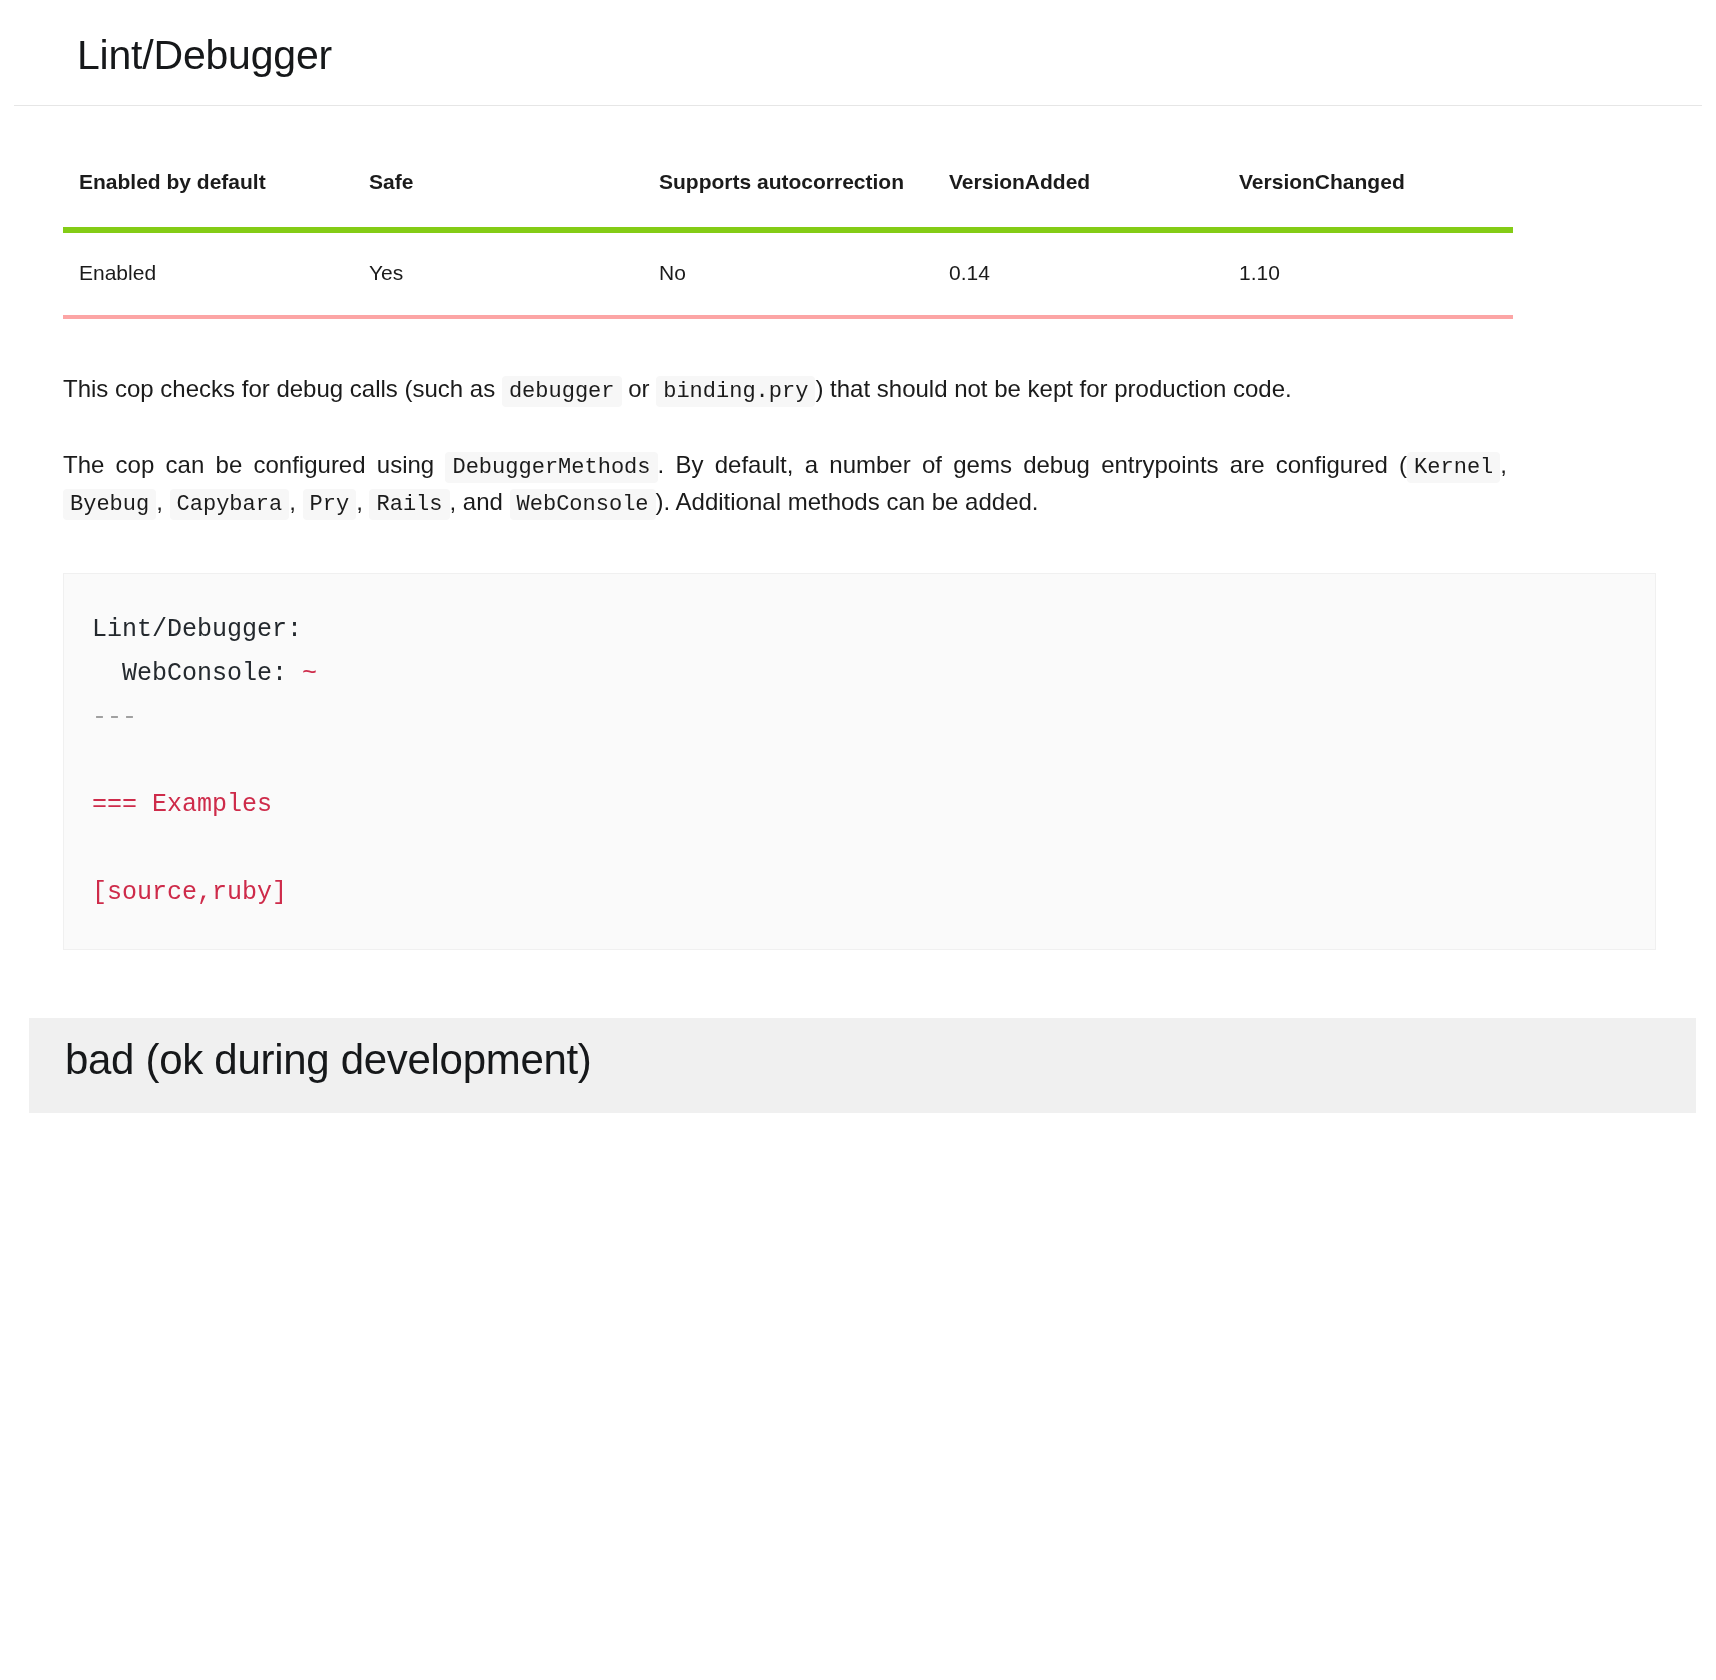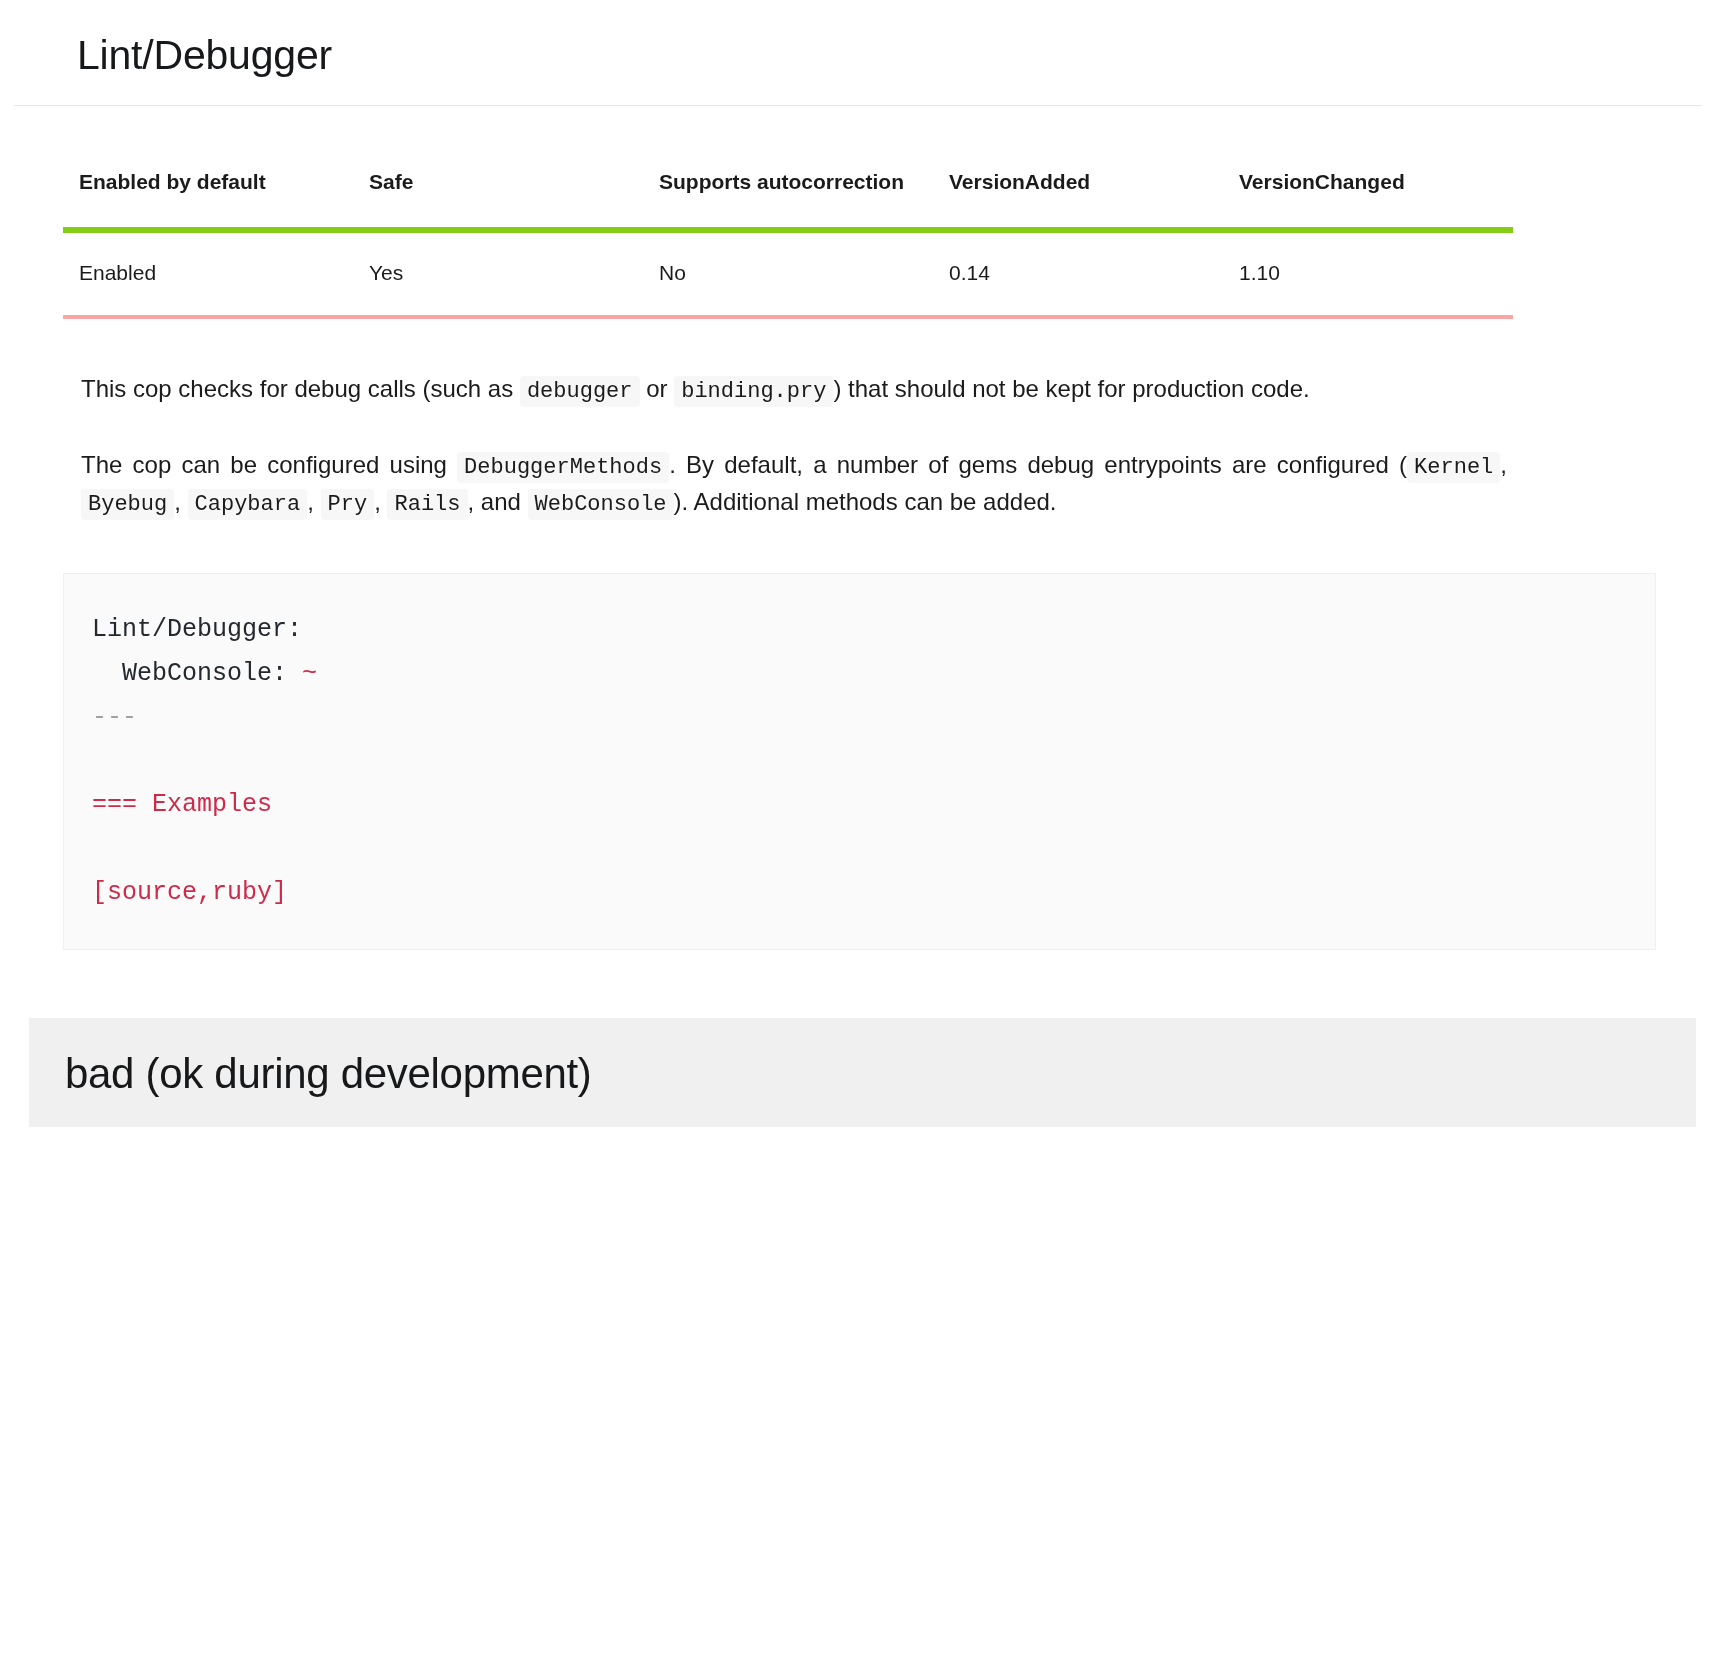--- a/index.html
+++ b/index.html
@@ -64,21 +64,21 @@
     border-bottom: 4px solid #fca5a5;
   }
   .col-0 { width: 290px; }
   .col-1 { width: 290px; }
   .col-2 { width: 290px; }
   .col-3 { width: 290px; }
   .col-4 { width: 290px; }
 
   
   .body-block {
-    padding: 0 63px 0 81px;
+    padding: 0 63px 0 63px;
     width: 1570px;
   }
   p.para {
     font-size: 24px;
     line-height: 1.52;
     color: #1b1b1b;
     margin: 0;
     padding: 0;
     text-align: justify;
     hyphens: auto;
@@ -115,21 +115,21 @@
     overflow: visible;
   }
   .tok-red { color: #ce2b4a; }
   .tok-gray { color: #a0a0a0; }
 
   
   .banner {
     background: #f0f0f0;
     width: 1667px;
     margin: 0 0 0 29px;
-    padding: 32px 0 30px 36px;
+    padding: 18px 0 30px 36px;
   }
   #banner-bad { margin-top: 68px; }
   #banner-pry { margin-top: 44px; }
   .banner-title {
     font-size: 42px;
     font-weight: 400;
     color: #16181a;
     line-height: 1.12;
     letter-spacing: -0.3px;
     margin: 0;

